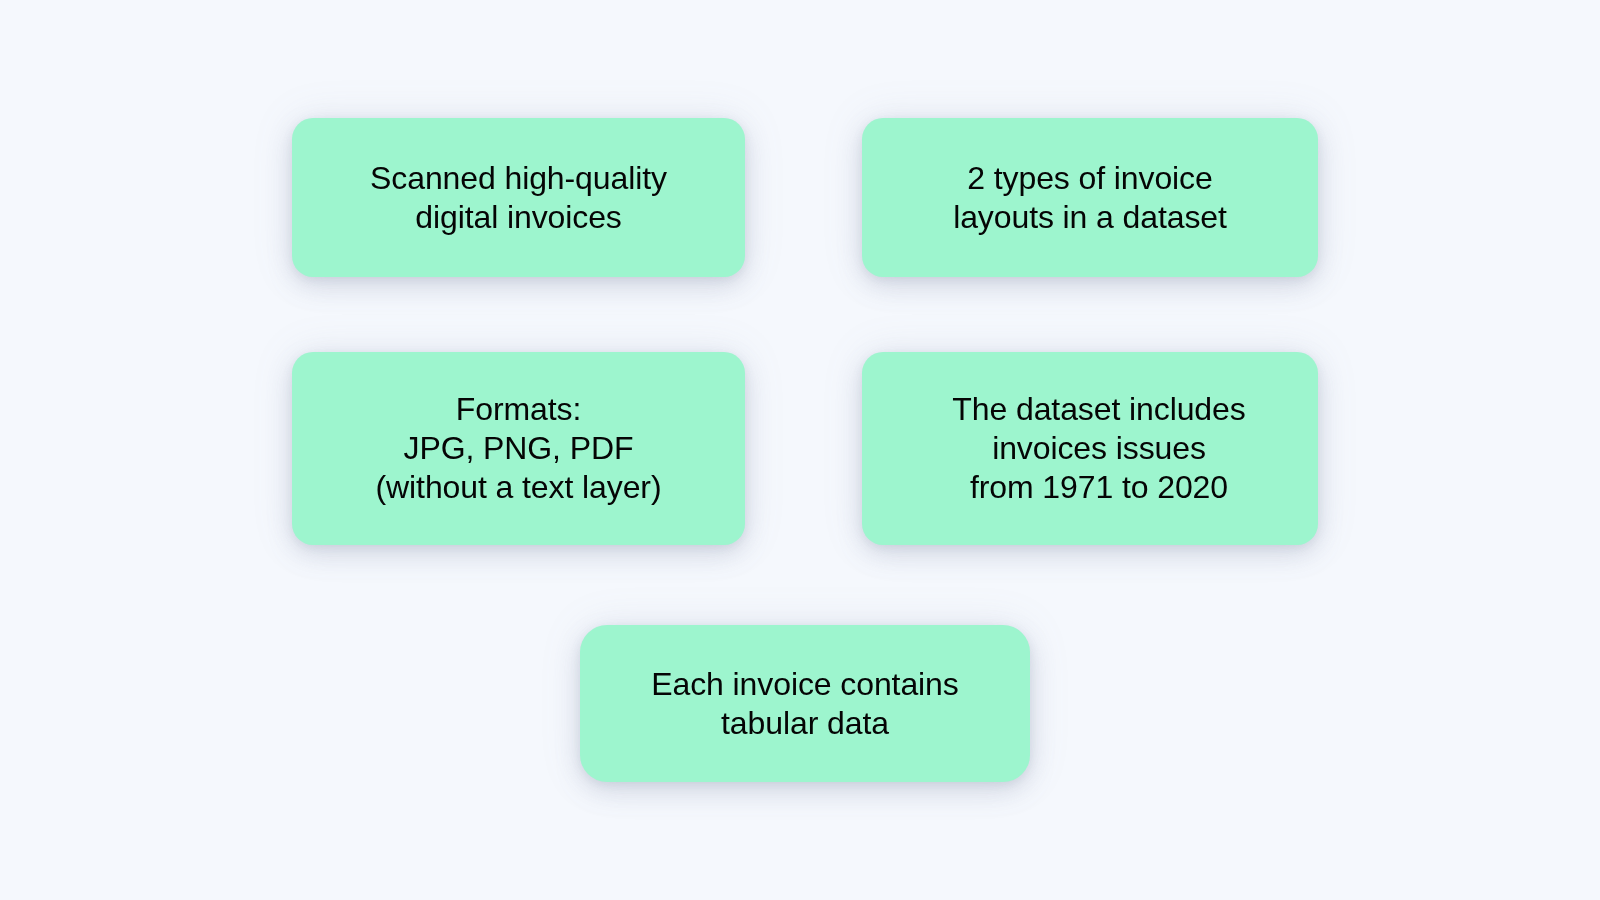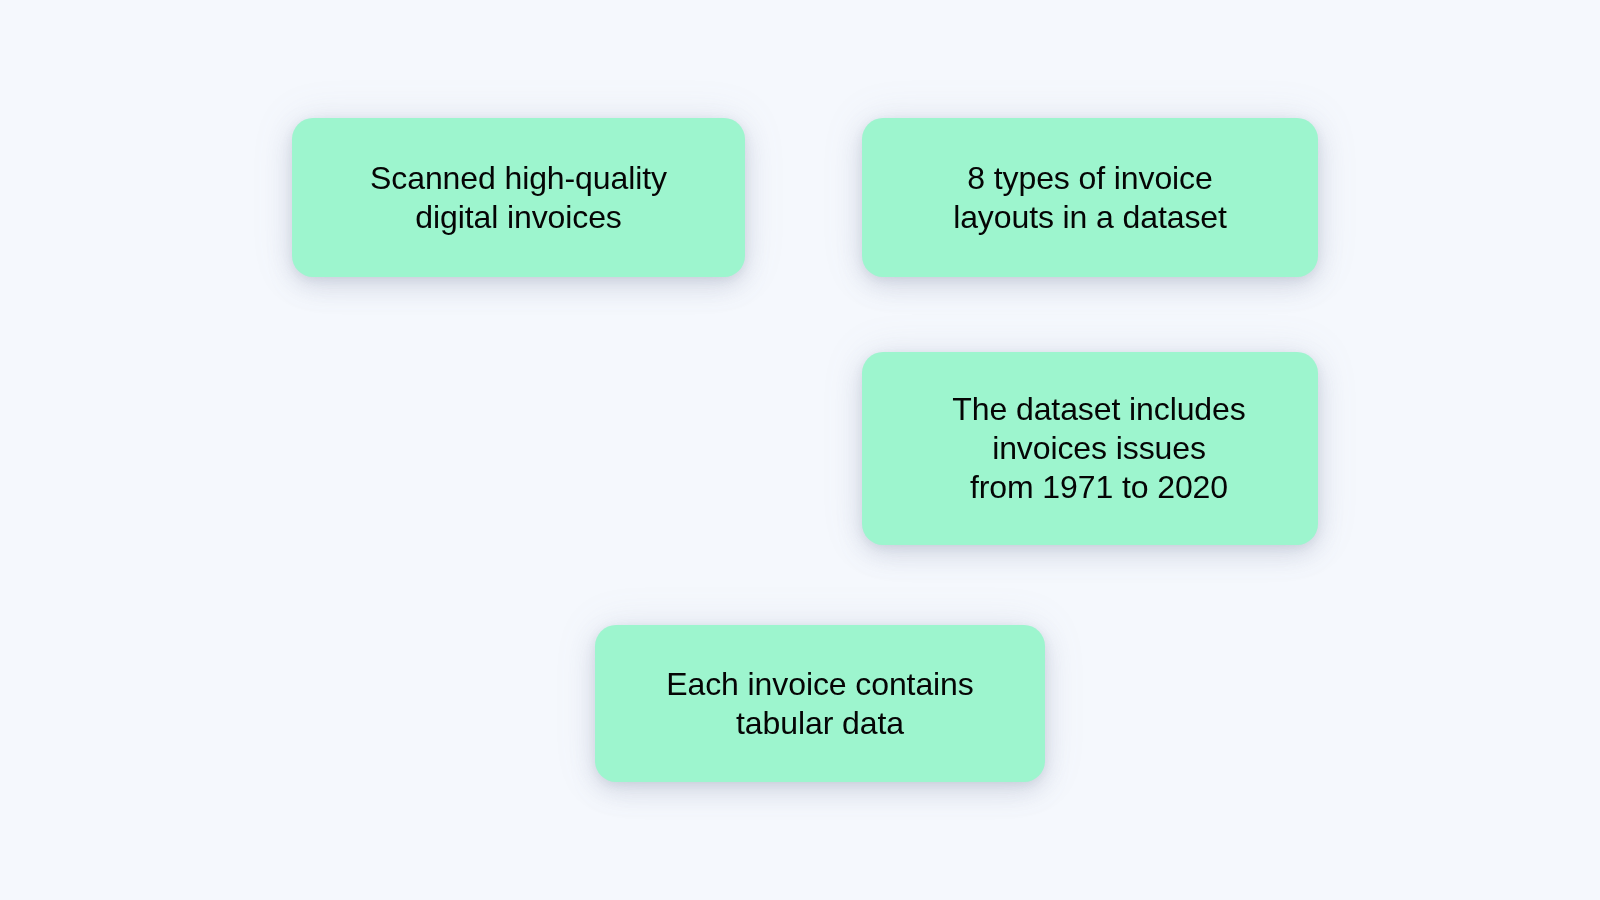--- a/index.html
+++ b/index.html
@@ -50,37 +50,42 @@
 
   
   #card-1 { left: 292px; top: 118px;  width: 453px; height: 159px; }
   
   #card-2 { left: 862px; top: 118px;  width: 456px; height: 159px; }
   
   #card-3 { left: 292px; top: 352px;  width: 453px; height: 193px; }
   
   #card-4 { left: 862px; top: 352px;  width: 456px; height: 193px; padding-left: 36px; }
   
-  #card-5 { left: 595px; top: 625px;  width: 450px; height: 157px; }
+  #card-5 { left: 580px; top: 625px;  width: 450px; height: 157px; border-radius: 27px; }
 </style>
 </head>
 <body>
 
 <div id="board">
 
   <div class="card" id="card-1">
     <p class="card-text">Scanned high-quality
 digital invoices</p>
   </div>
 
   <div class="card" id="card-2">
-    <p class="card-text">8 types of invoice
+    <p class="card-text">2 types of invoice
 layouts in a dataset</p>
   </div>
 
+  <div class="card" id="card-3">
+    <p class="card-text">Formats:
+JPG, PNG, PDF
+(without a text layer)</p>
+  </div>
 
   <div class="card" id="card-4">
     <p class="card-text">The dataset includes
 invoices issues
 from 1971 to 2020</p>
   </div>
 
   <div class="card" id="card-5">
     <p class="card-text">Each invoice contains
 tabular data</p>

